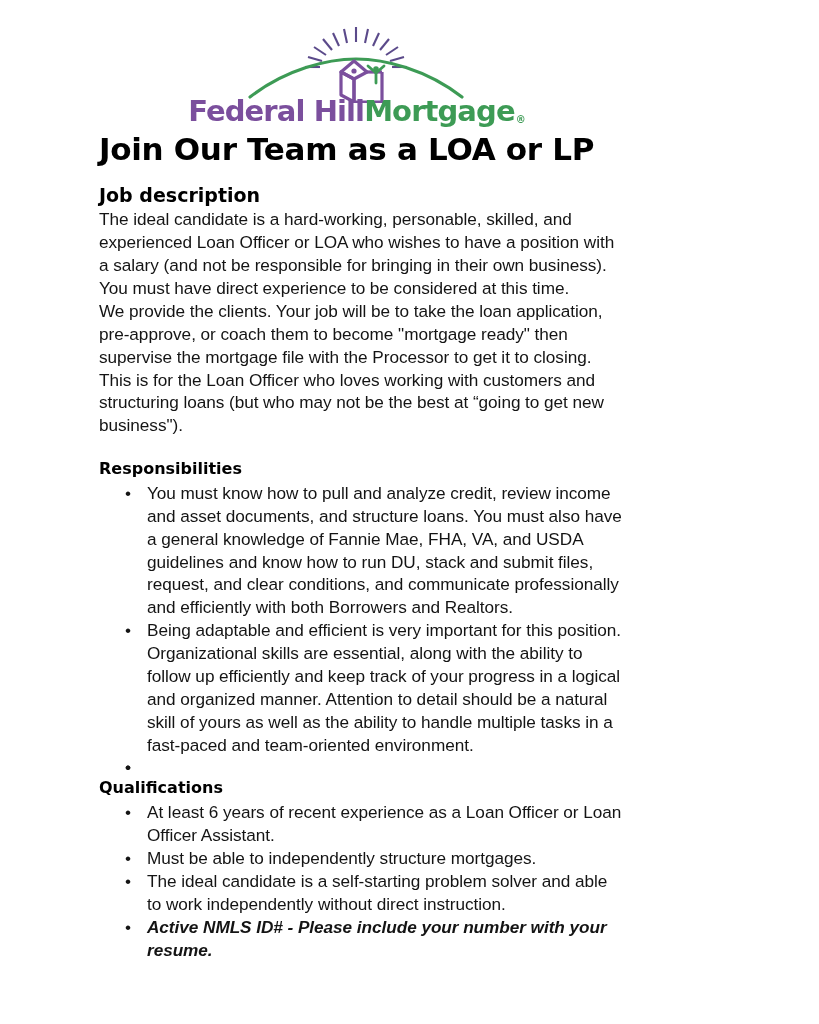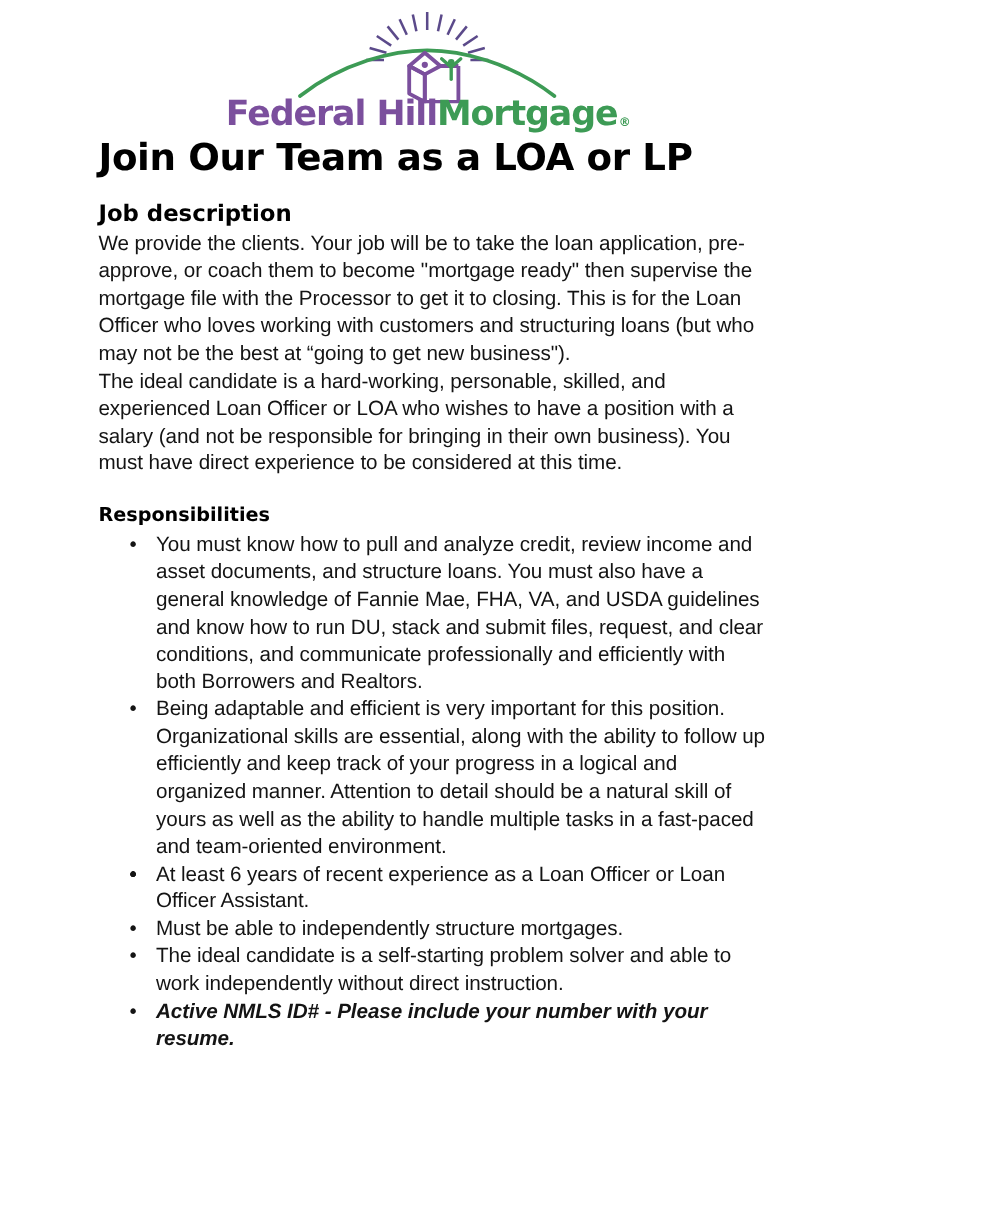--- a/index.html
+++ b/index.html
@@ -14,21 +14,21 @@
     font-family: "Liberation Sans", sans-serif;
     color: #111111;
     overflow: hidden;
   }
 
   .page {
     position: relative;
     width: 712px;
     height: 1024px;
     background: #ffffff;
-    padding: 0;
+    padding: 17px;
   }
 
   
   .logo-block {
     width: 100%;
     display: flex;
     flex-direction: column;
     align-items: center;
     padding-top: 8px;
   }
@@ -168,42 +168,43 @@
       <span class="w-purple">Federal Hill</span><span class="w-green">Mortgage</span><span class="w-reg">®</span>
     </div>
   </div>
 
   <div class="doc">
 
     <h1 class="doc-title">Join Our Team as a LOA or LP</h1>
 
     <h2 class="section-title">Job description</h2>
 
+    <p class="para">The ideal candidate is a hard-working, personable, skilled, and experienced Loan Officer or LOA who wishes to have a position with a salary (and not be responsible for bringing in their own business). You must have direct experience to be considered at this time.</p>
     <p class="para">We provide the clients. Your job will be to take the loan application, pre-approve, or coach them to become "mortgage ready" then supervise the mortgage file with the Processor to get it to closing. This is for the Loan Officer who loves working with customers and structuring loans (but who may not be the best at “going to get new business").</p>
-    <p class="para">The ideal candidate is a hard-working, personable, skilled, and experienced Loan Officer or LOA who wishes to have a position with a salary (and not be responsible for bringing in their own business). You must have direct experience to be considered at this time.</p>
 
     <h3 class="sub-title">Responsibilities</h3>
 
     <ul class="bullets">
       <li>
         <span class="bullet-dot">•</span>
         <span>You must know how to pull and analyze credit, review income and asset documents, and structure loans. You must also have a general knowledge of Fannie Mae, FHA, VA, and USDA guidelines and know how to run DU, stack and submit files, request, and clear conditions, and communicate professionally and efficiently with both Borrowers and Realtors.</span>
       </li>
       <li>
         <span class="bullet-dot">•</span>
         <span>Being adaptable and efficient is very important for this position. Organizational skills are essential, along with the ability to follow up efficiently and keep track of your progress in a logical and organized manner. Attention to detail should be a natural skill of yours as well as the ability to handle multiple tasks in a fast-paced and team-oriented environment.</span>
       </li>
       <li>
         <span class="bullet-dot">•</span>
       </li>
       <li>
         <span class="bullet-dot">•</span>
       </li>
     </ul>
 
+    <h3 class="sub-title">Qualifications</h3>
 
     <ul class="bullets">
       <li>
         <span class="bullet-dot">•</span>
         <span>At least 6 years of recent experience as a Loan Officer or Loan Officer Assistant.</span>
       </li>
       <li>
         <span class="bullet-dot">•</span>
         <span>Must be able to independently structure mortgages.</span>
       </li>

